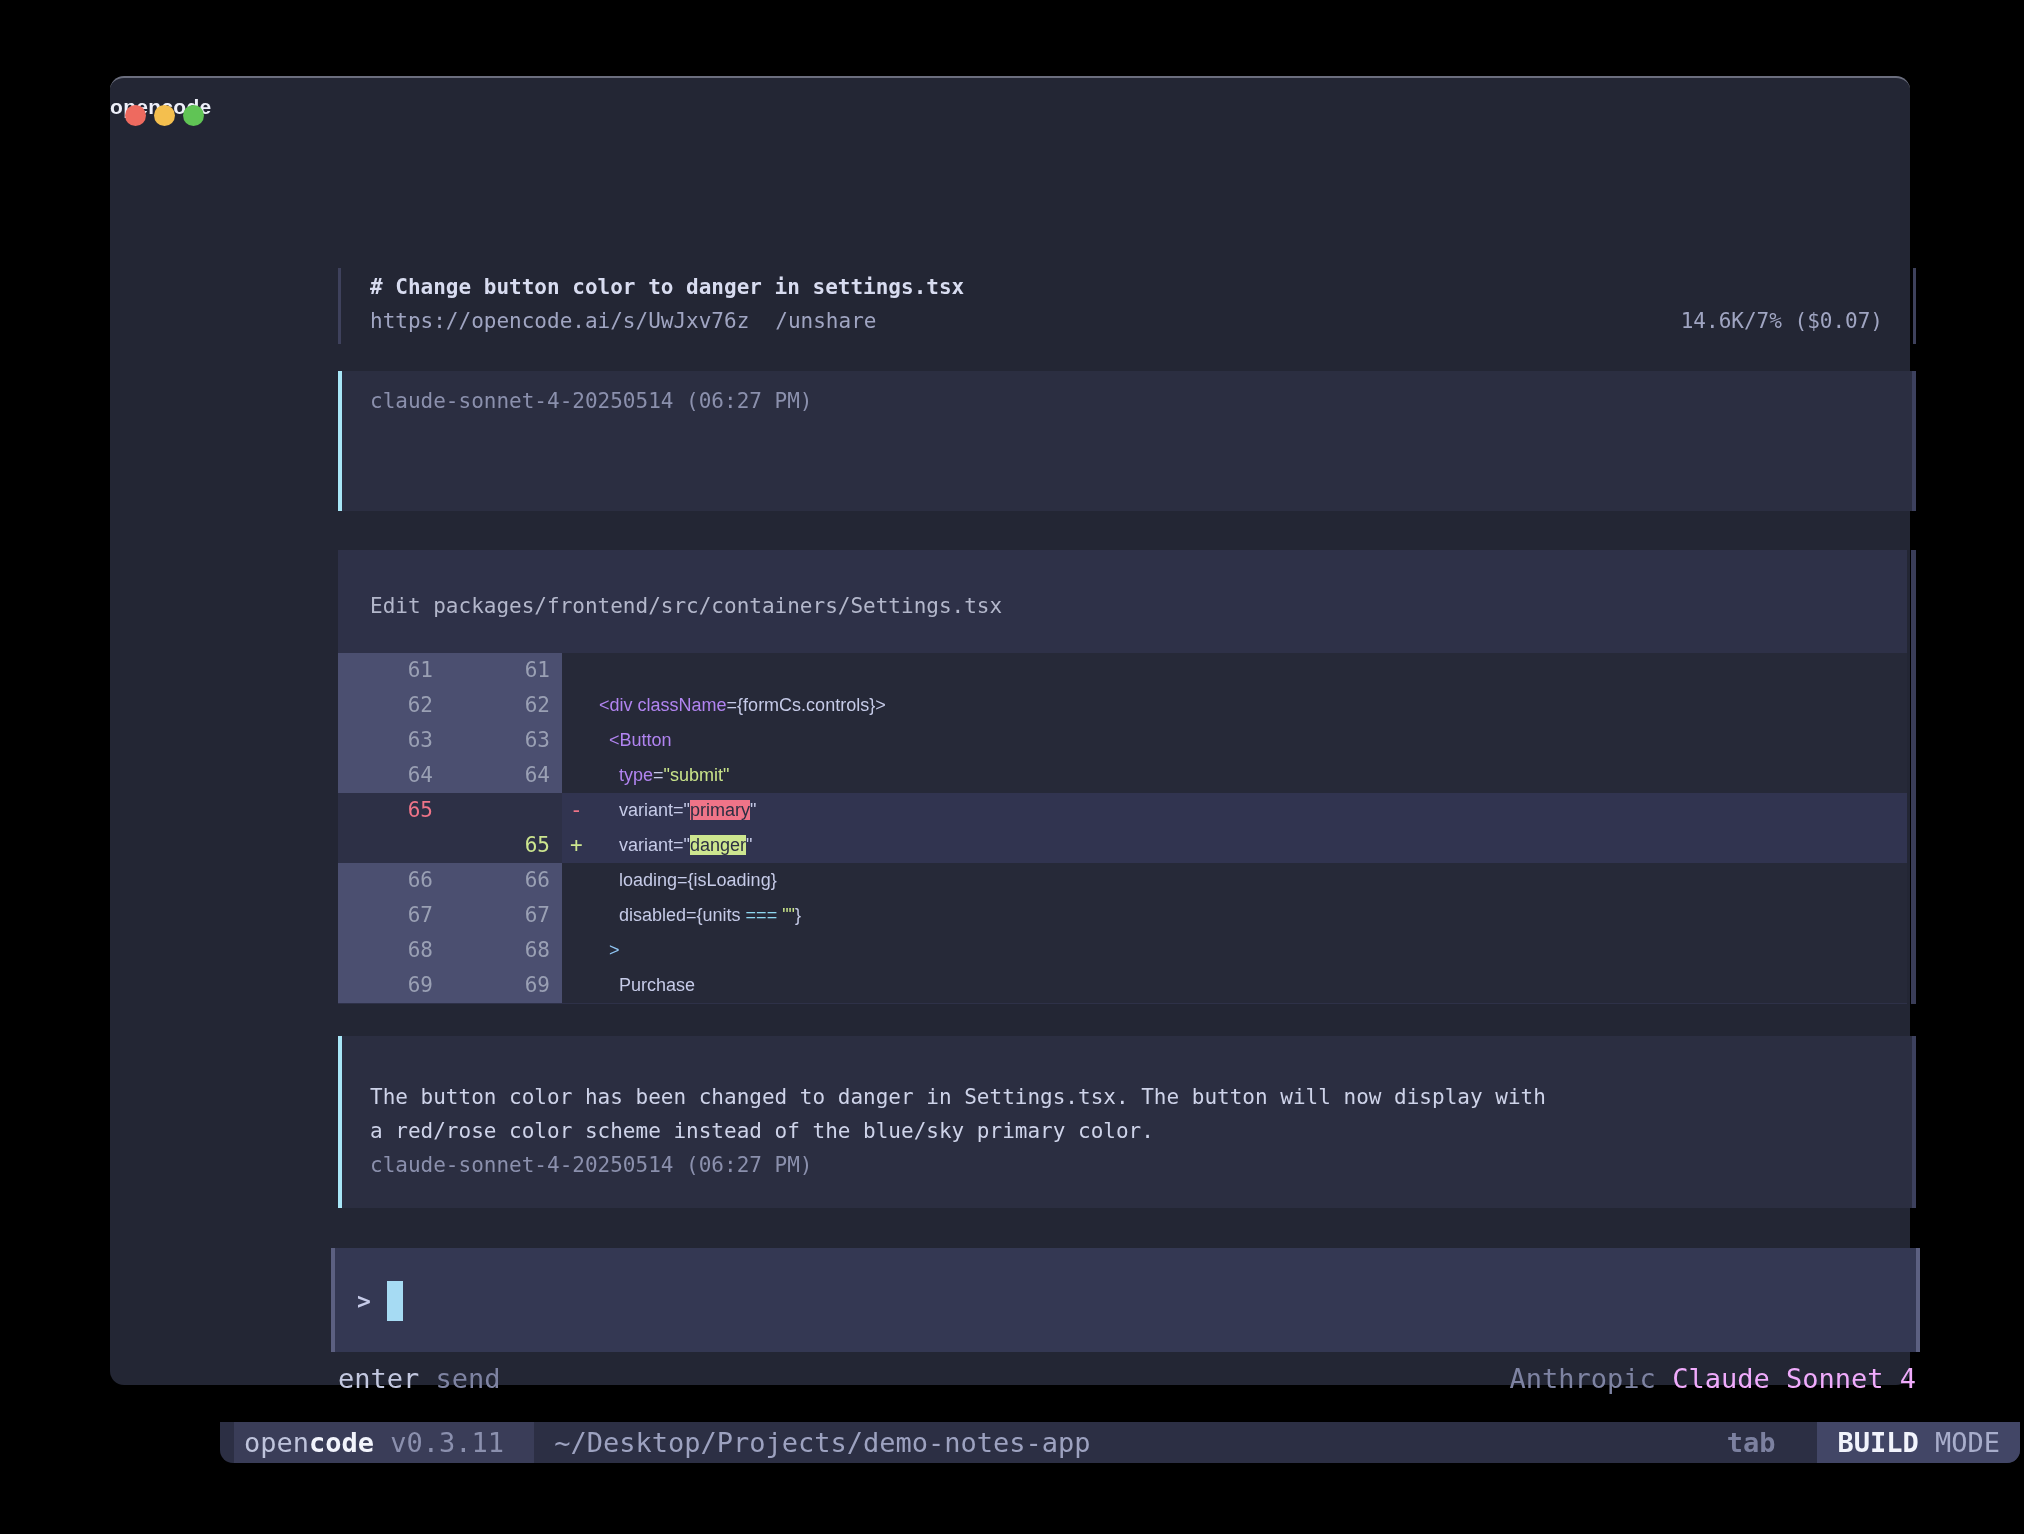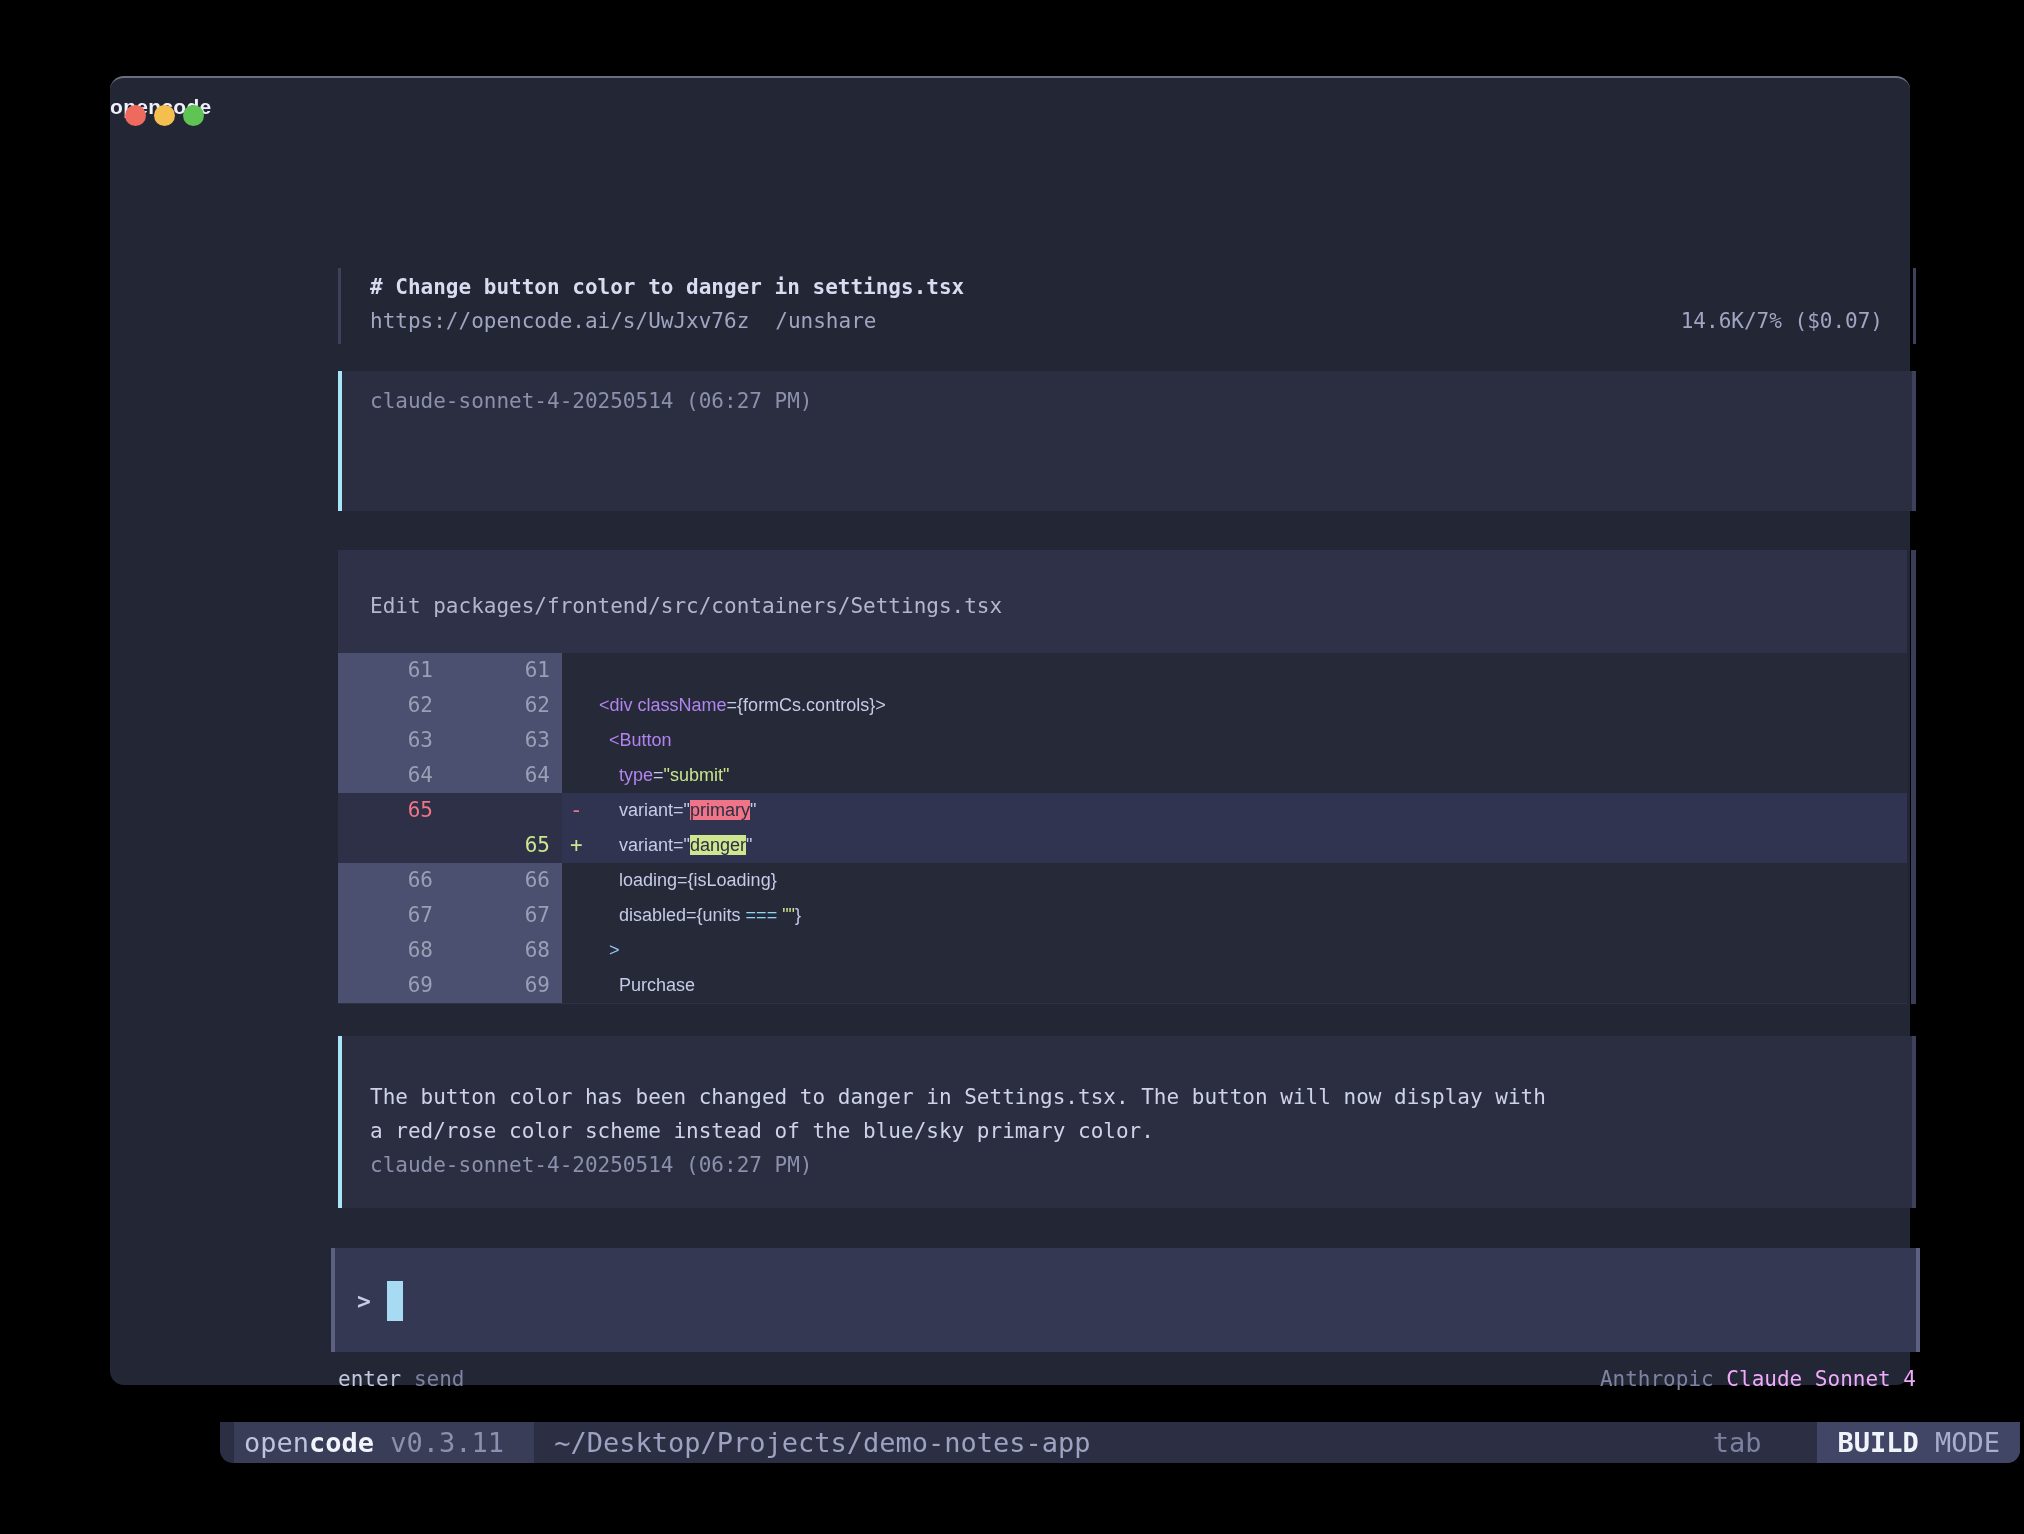--- a/index.html
+++ b/index.html
@@ -76,38 +76,38 @@
   .inputbox{
     position:absolute;left:221px;top:1170px;width:1589px;height:104px;box-sizing:border-box;
     background:#343853;border-left:4px solid #5c6081;border-right:4px solid #5c6081;
   }
   .prompt-sym{position:absolute;left:22px;top:34px;color:#c6cbe8;font-size:23px;line-height:38px;font-weight:bold;}
   .cursor{position:absolute;left:52px;top:33px;width:16px;height:40px;background:#a6dbf3;}
 
   
   .hints{
     position:absolute;left:228px;top:1288px;width:1578px;display:flex;
-    justify-content:space-between;font-size:21px;line-height:26px;
+    justify-content:space-between;font-size:27px;line-height:26px;
   }
   .hints .bright{color:#c3c8e0;}
   .hints .dim{color:#7e83a2;}
   .hints .model-bright{color:#f0abfc;}
 
   
   .bar{
     position:absolute;left:110px;top:1344px;width:1800px;height:41px;background:#2c2f44;
     border-radius:0 0 13px 13px;display:flex;align-items:center;font-size:27px;
   }
   .seg1{margin-left:14px;background:#3a3d58;height:41px;line-height:41px;padding:0 30px 0 10px;white-space:pre;}
   .seg1 .open{color:#bfc4dc;}
   .seg1 .code{color:#f2f4fc;font-weight:bold;}
   .seg1 .ver{color:#8b90ae;}
   .cwd{margin-left:20px;color:#9da2c0;white-space:pre;}
   .bar .spacer{flex:1;}
-  .tabhint{color:#7c81a0;margin-right:56px;}
+  .tabhint{color:#7c81a0;margin-right:42px;font-weight:bold;}
   .seg2{
     background:#424666;height:41px;line-height:41px;padding:0 20px;white-space:pre;
     border-radius:0 0 13px 0;
   }
   .seg2 .mode{color:#f2f4fc;font-weight:bold;}
   .seg2 .mode-suf{color:#a8adcb;}
 </style>
 </head>
 <body>
 

